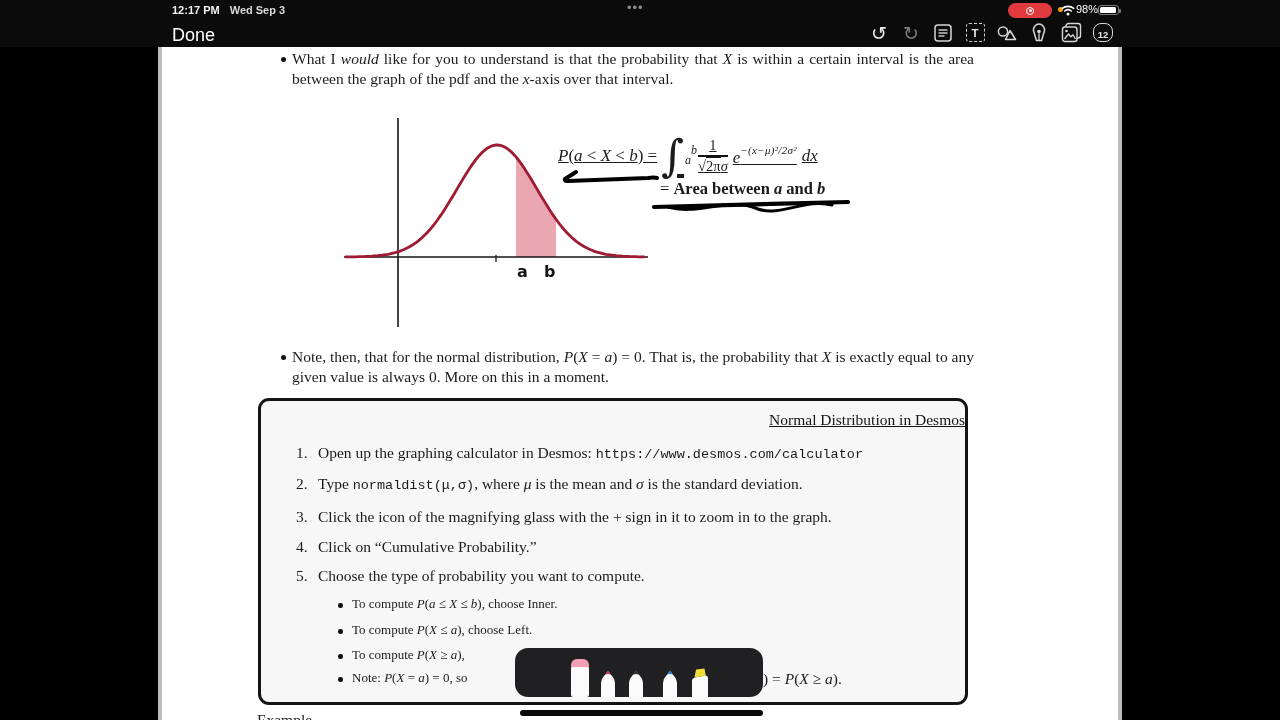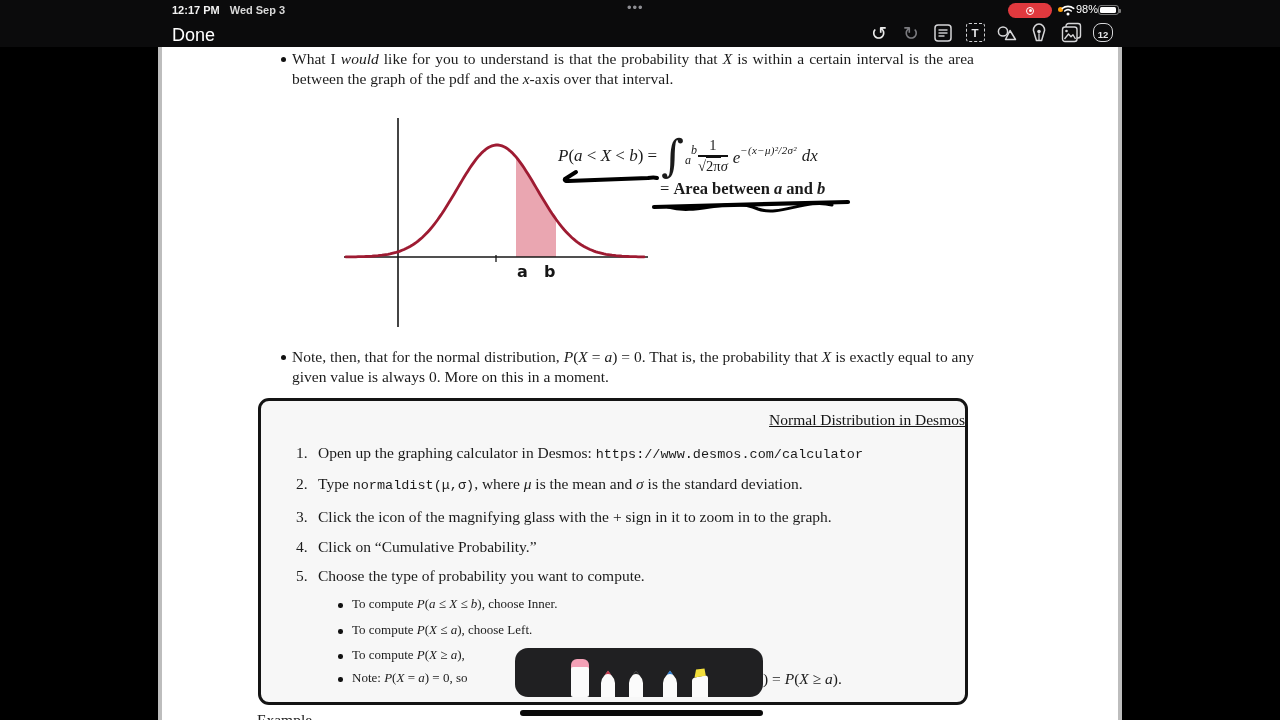--- a/index.html
+++ b/index.html
@@ -53,21 +53,21 @@
 
   .i  { font-style:italic; }
   .b  { font-weight:bold; }
   .bi { font-weight:bold; font-style:italic; }
   .m  { font-family:"Liberation Mono","DejaVu Sans Mono",monospace; font-size:13.5px; }
 
   
   #figure { position:absolute; left:176px; top:63px; }
   
   .formula-l1 { position:absolute; left:396px; top:84px; height:50px; display:flex; align-items:center;
-                font-size:17px; white-space:nowrap; }
+                font-size:17px; white-space:nowrap;text-decoration:underline; }
   .int-wrap { position:relative; font-family:"DejaVu Serif",serif; font-size:44px; line-height:40px;
               padding:0 14px 0 2px; margin-left:2px; }
   .int-up { position:absolute; top:-6px; right:1px; font-size:12px; font-style:italic; font-family:"Liberation Serif",serif;}
   .int-lo { position:absolute; bottom:-4px; right:7px; font-size:12px; font-style:italic; font-family:"Liberation Serif",serif;}
   .frac { display:inline-flex; flex-direction:column; align-items:center; font-size:14.5px; margin-right:3px; }
   .frac .fbar { align-self:stretch; height:1.3px; background:#111; margin:1.5px 0; }
   .ovl { border-top:1.2px solid #111; }
   .epow { margin-left:2px; }
   .esup { font-size:11px; font-style:italic; vertical-align:9px; letter-spacing:.3px; }
   .dx { font-style:italic; margin-left:5px; }

